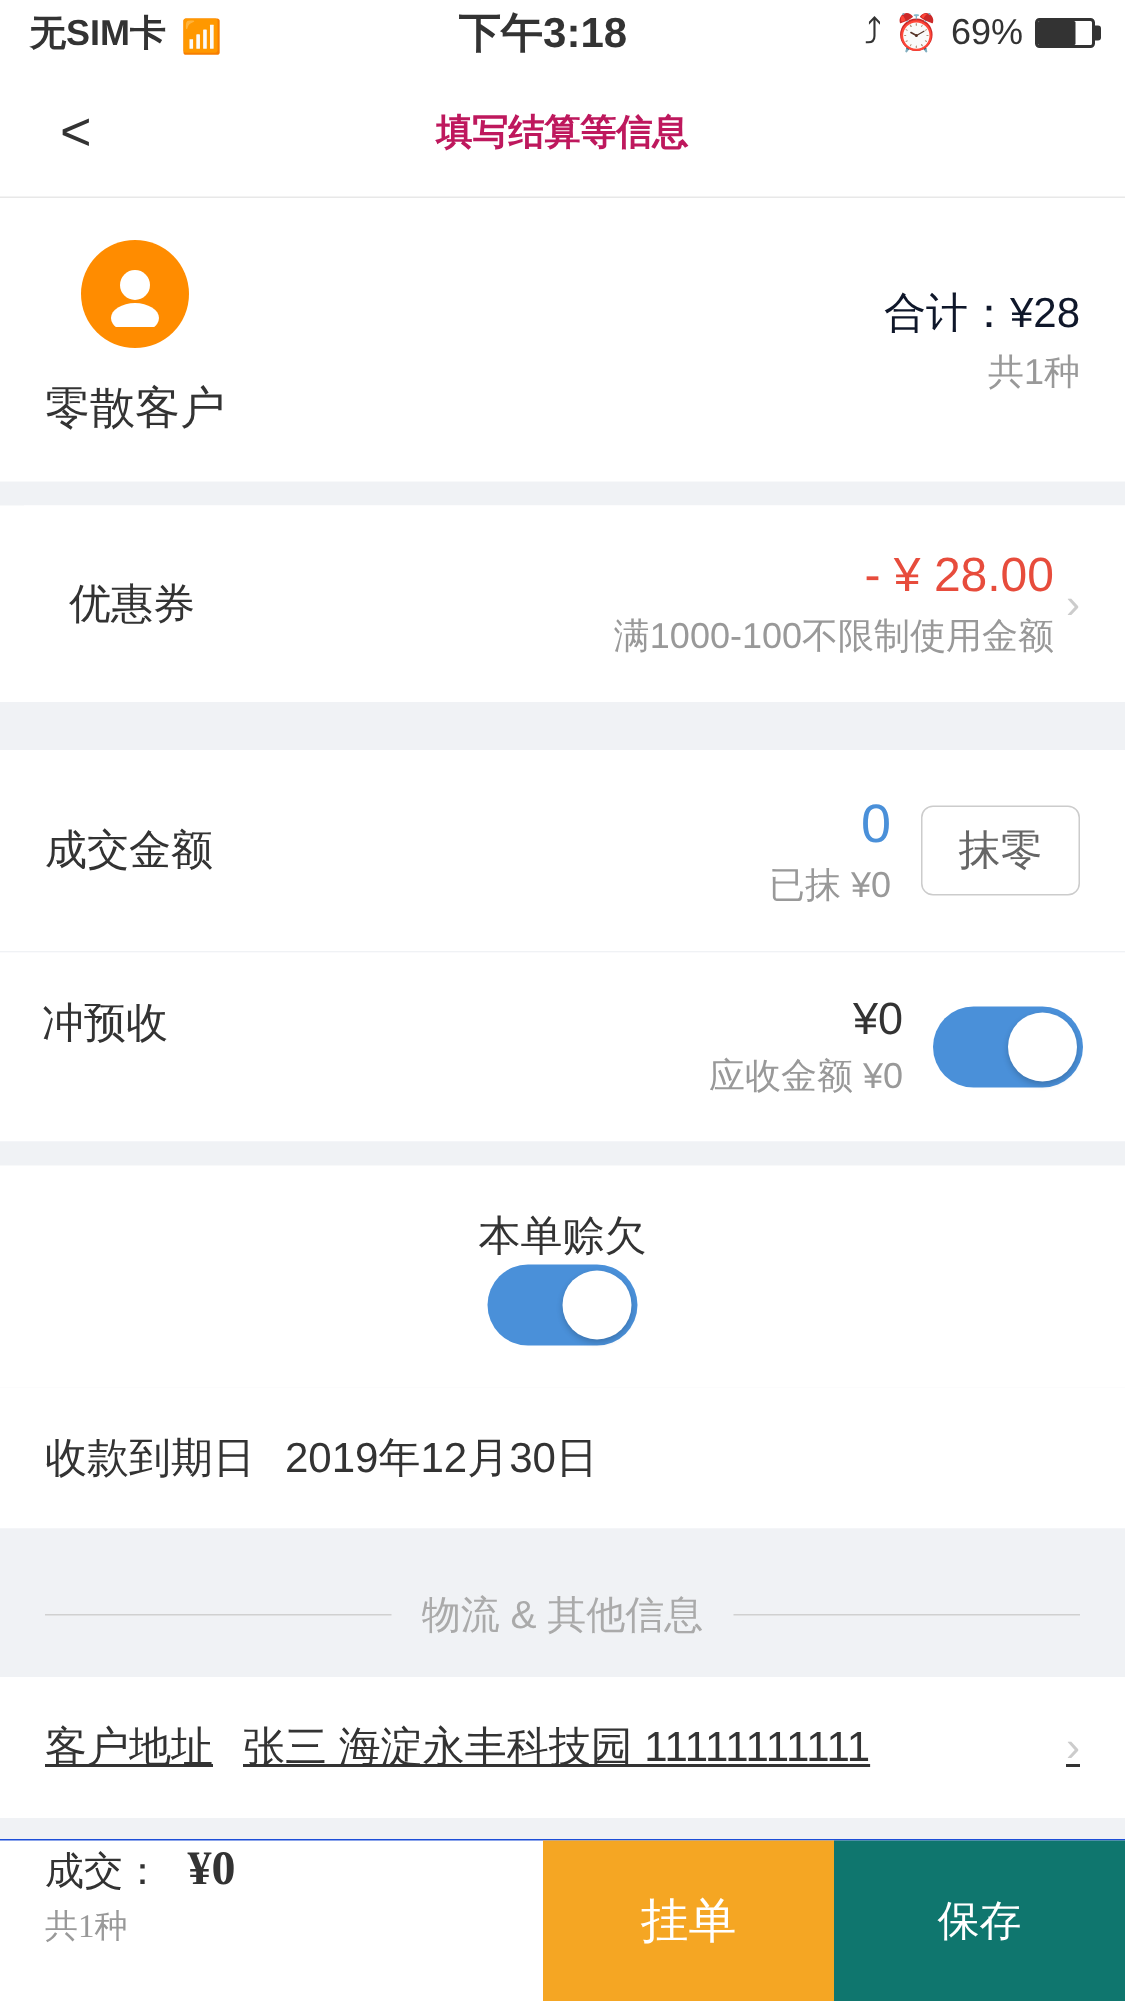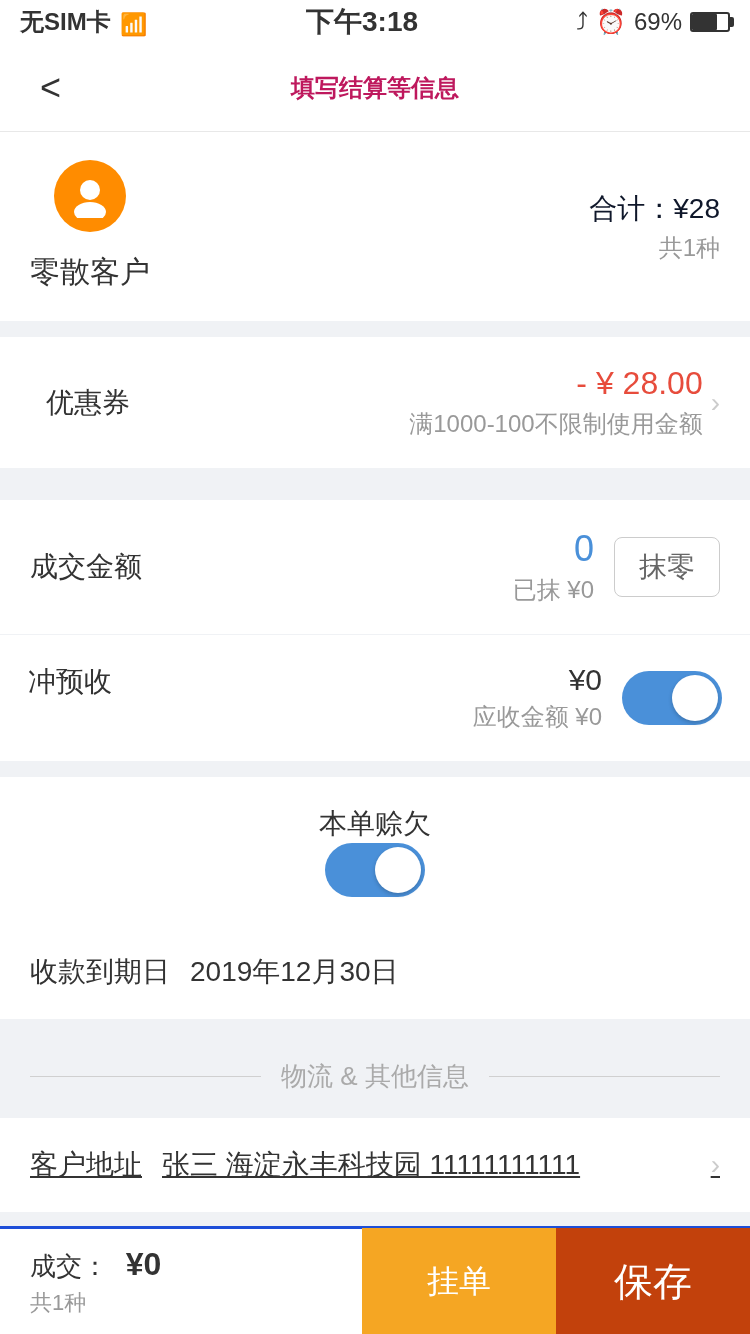--- a/index.html
+++ b/index.html
@@ -339,22 +339,23 @@
     }
 
     
     .bottom-bar {
       position: fixed;
       bottom: 0;
       width: 750px;
       height: 108px;
       background: #fff;
       display: flex;
-      align-items: center;
-      border-top: 3px solid #1d4ed8;
+      align-items: flex-start;
+      border-top: 1px solid #1d4ed8;
+      font-family: Liberation Serif, serif;
     }
     .bottom-summary {
       flex: 1;
       padding: 0 30px;
     }
     .bottom-deal {
       font-size: 26px;
       color: #333;
     }
     .bottom-deal-amount {
@@ -376,25 +377,25 @@
       align-items: center;
       justify-content: center;
       font-size: 32px;
       color: #fff;
       cursor: pointer;
       font-weight: 500;
     }
     .bottom-btn-save {
       width: 194px;
       height: 108px;
-      background: #c2410c;
+      background: #0f766e;
       display: flex;
       align-items: center;
       justify-content: center;
-      font-size: 39px;
+      font-size: 28px;
       color: #fff;
       cursor: pointer;
       font-weight: 500;
     }
 
     .wifi-icon { font-size: 22px; }
   </style>
 </head>
 <body>
 

